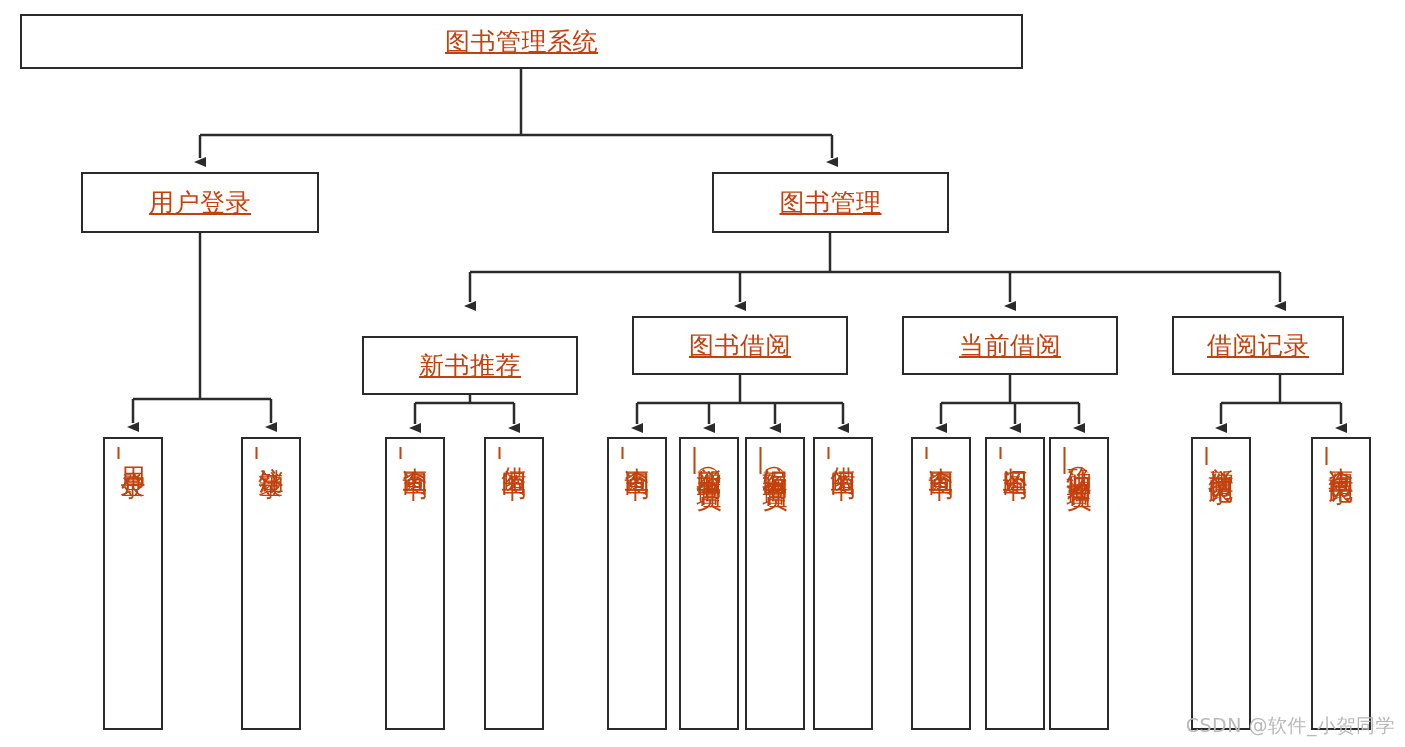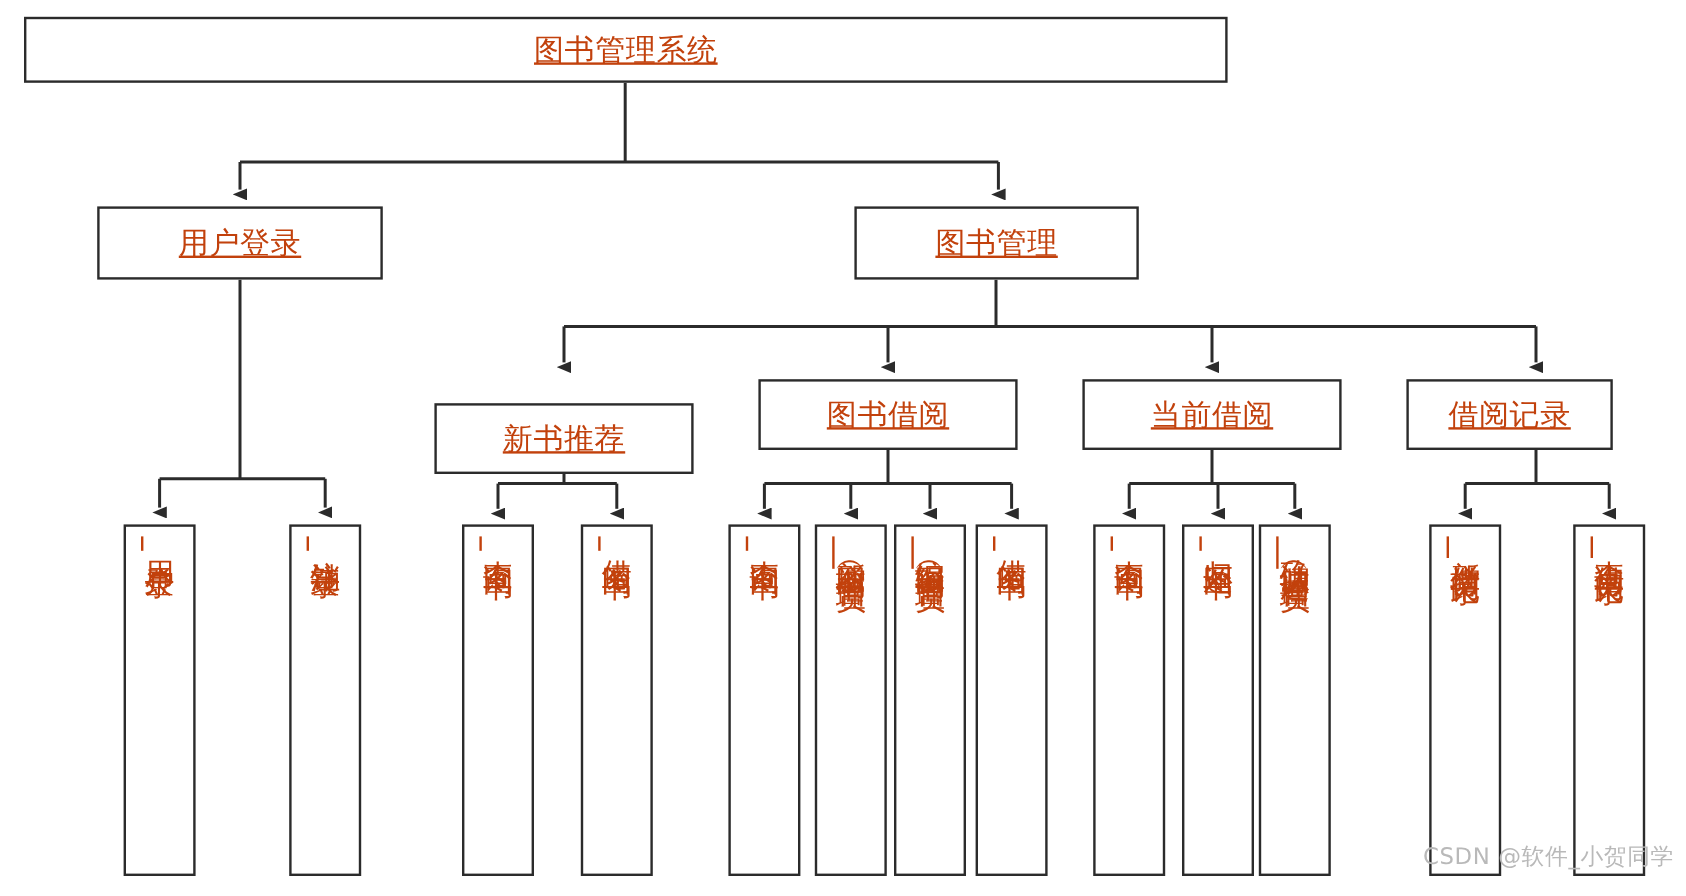--- a/index.html
+++ b/index.html
@@ -59,21 +59,21 @@
     writing-mode: vertical-rl;
     text-orientation: upright;
     font-size: 25px;
     line-height: 1.0;
     letter-spacing: 3px;
     white-space: pre;
   }
   .watermark {
     position: absolute;
     right: 10px;
-    bottom: 20px;
+    bottom: 8px;
     font-size: 19px;
     color: #b9b9b9;
     letter-spacing: 0.5px;
     white-space: nowrap;
   }
 </style>
 </head>
 <body>
 
 <div id="canvas">

